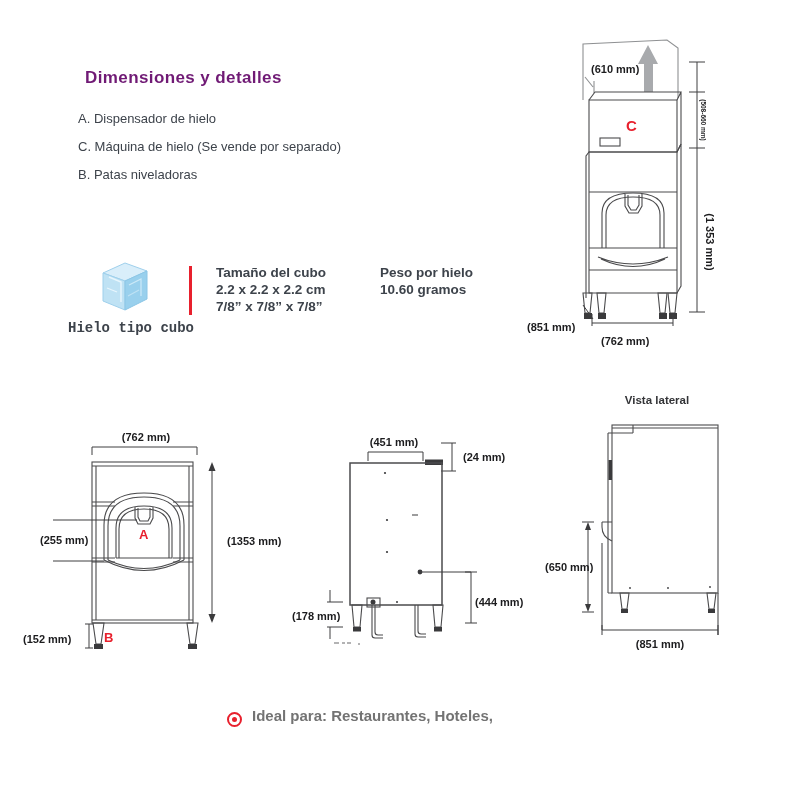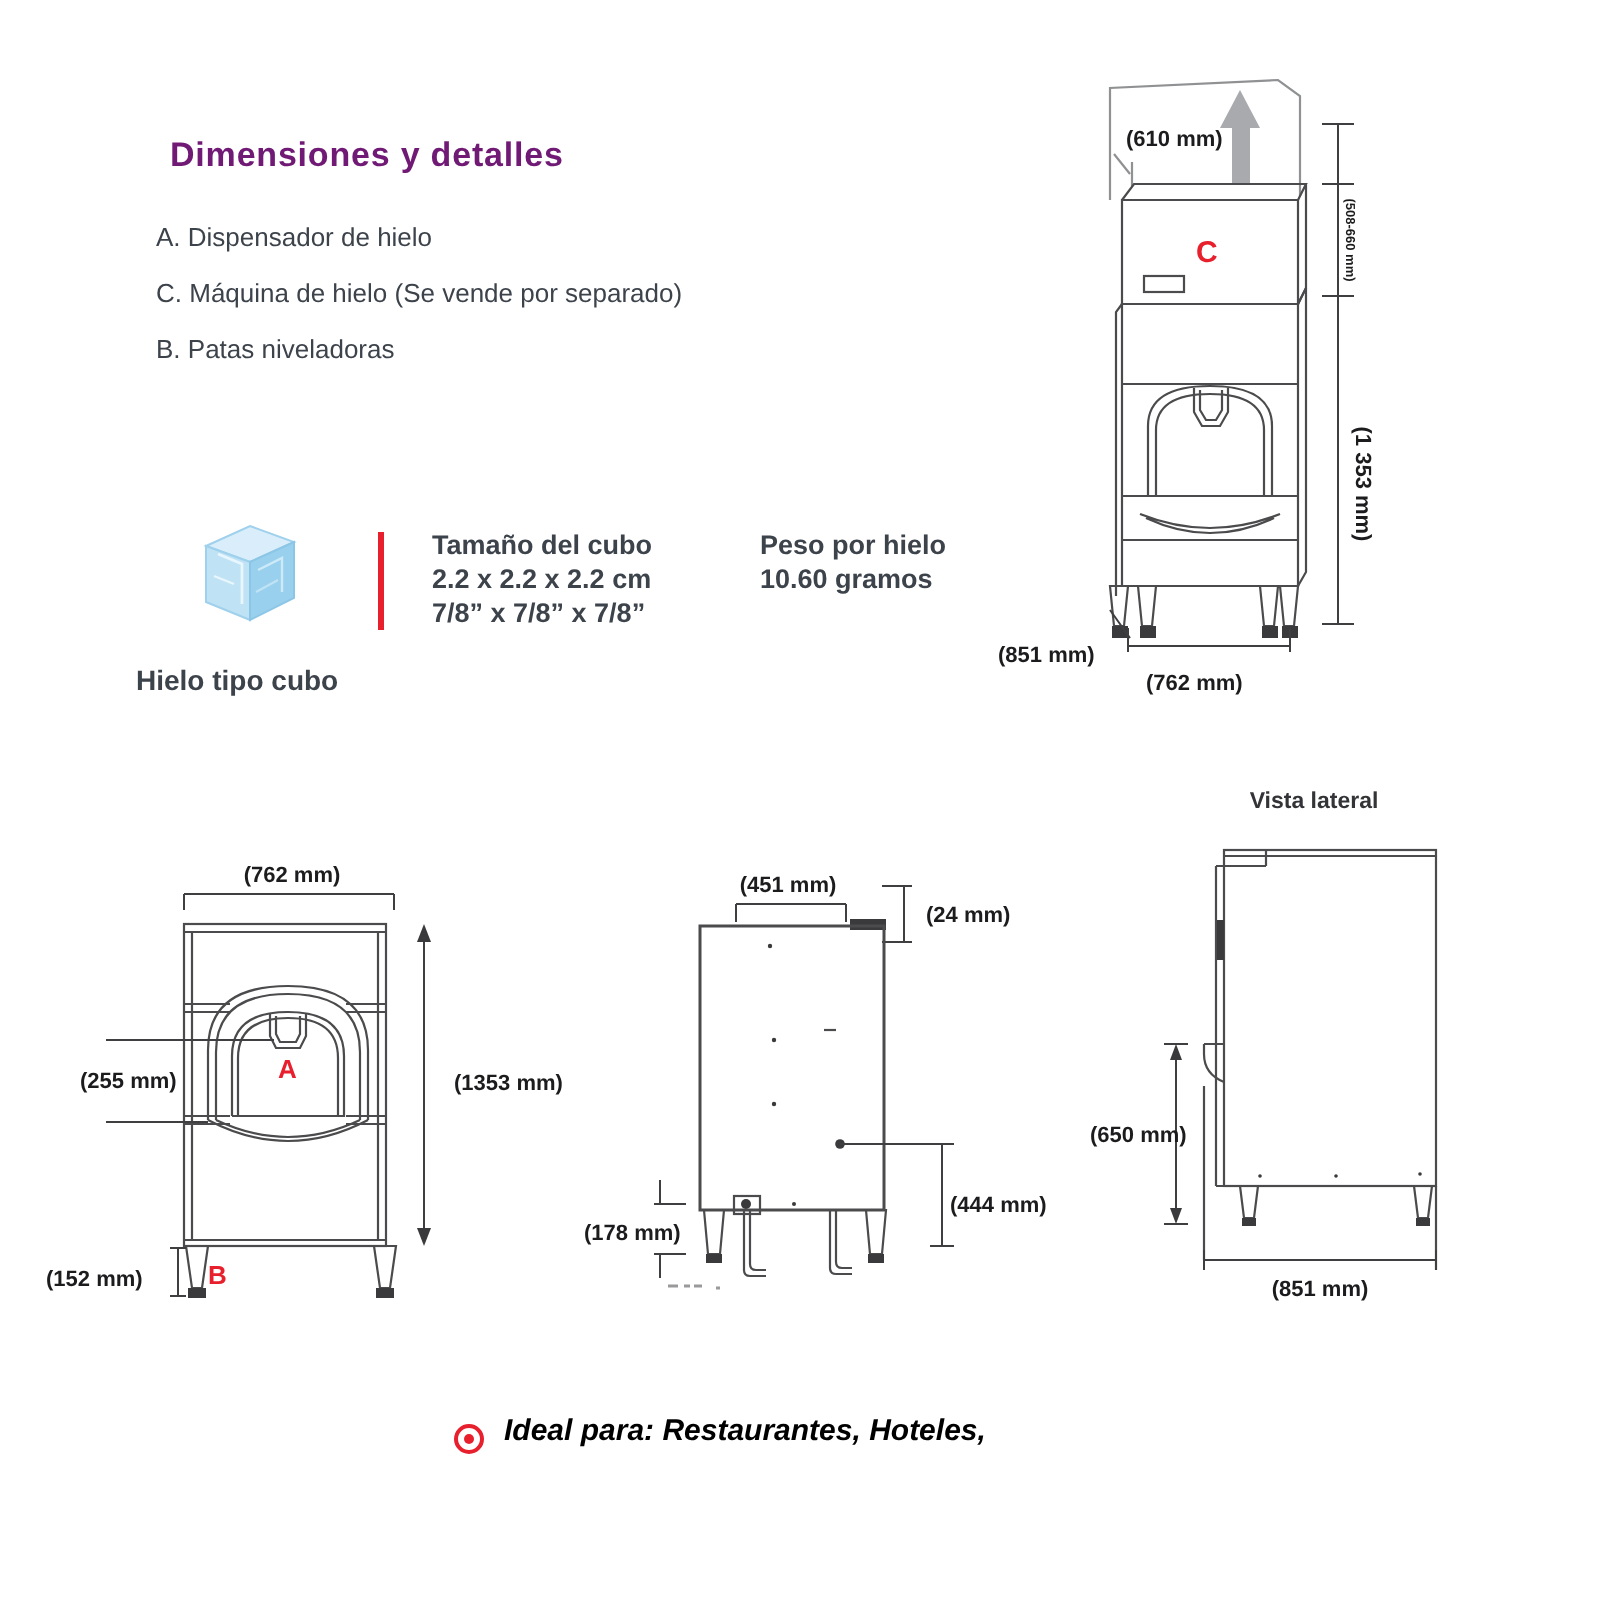--- a/index.html
+++ b/index.html
@@ -4,21 +4,21 @@
 <style>
   html,body{margin:0;padding:0;background:#fff;}
   #stage{position:relative;width:800px;height:800px;background:#ffffff;overflow:hidden;
          font-family:"Liberation Sans", sans-serif;}
   .abs{position:absolute;}
   .title{color:#701a75;font-weight:bold;font-size:17px;letter-spacing:.4px;}
   .list-item{color:#3d434b;font-size:13px;margin-bottom:13px;}
   .info-label{color:#3d434b;font-size:13.5px;font-weight:bold;line-height:17px;}
   .cube-caption{color:#3d434b;font-size:14px;font-weight:bold;}
   .divider{width:3px;background:#e8202d;}
-  .footer-text{color:#000000;font-size:15px;font-weight:bold;line-height:20px;font-style:italic;}
+  .footer-text{color:#737373;font-size:15px;font-weight:bold;line-height:20px;}
   .bullseye{width:15px;height:15px;border:2.5px solid #e8202d;border-radius:50%;
             box-sizing:border-box;position:relative;}
   .bullseye::after{content:"";position:absolute;left:50%;top:50%;width:5px;height:5px;
             margin:-2.5px 0 0 -2.5px;background:#e8202d;border-radius:50%;}
   svg{overflow:visible;}
   svg .ln{stroke:#4b4b4d;stroke-width:1.1;fill:none;}
   svg .ln2{stroke:#4b4b4d;stroke-width:1.5;fill:none;}
   svg .ghost{stroke:#8f9193;stroke-width:1.1;fill:none;}
   svg .dim{stroke:#3f3f41;stroke-width:1;fill:none;}
   svg .dimtxt{font-family:"Liberation Sans",sans-serif;font-size:11px;font-weight:bold;fill:#1c1c1e;}
@@ -45,36 +45,36 @@
     <svg width="58" height="56" viewBox="0 0 58 56">
       <polygon points="8,15 30,5 52,13 30,23" fill="#d9eefa" stroke="#9fd0ec" stroke-width="1"></polygon>
       <polygon points="8,15 30,23 30,52 8,43" fill="#bfe2f4" stroke="#9fd0ec" stroke-width="1"></polygon>
       <polygon points="30,23 52,13 52,41 30,52" fill="#99d0ed" stroke="#8cc6e6" stroke-width="1"></polygon>
       <polyline points="14,19 26,24 26,44" fill="none" stroke="#e8f6fd" stroke-width="1.4"></polyline>
       <polyline points="34,27 46,21 46,38" fill="none" stroke="#cdeaf8" stroke-width="1.2"></polyline>
       <polyline points="12,30 22,34" fill="none" stroke="#e8f6fd" stroke-width="1.2"></polyline>
       <polyline points="33,38 44,32" fill="none" stroke="#bfe2f4" stroke-width="1.2"></polyline>
     </svg>
   </div>
-  <div class="abs cube-caption" style="left:68px;top:332px;">Hielo tipo cubo</div>
+  <div class="abs cube-caption" style="left:68px;top:320px;font-family:Liberation Mono, monospace;">Hielo tipo cubo</div>
 
   <div class="abs divider" style="left:189px;top:266px;height:49px;"></div>
 
   <div class="abs info-label" style="left:216px;top:264px;">
     <div>Tamaño del cubo</div>
     <div>2.2 x 2.2 x 2.2 cm</div>
     <div>7/8” x 7/8” x 7/8”</div>
   </div>
 
   <div class="abs info-label" style="left:380px;top:264px;">
     <div>Peso por hielo</div>
     <div>10.60 gramos</div>
   </div>
 
-  <div class="abs" style="left:477px;top:30px;">
+  <div class="abs" style="left:505px;top:30px;">
     <svg width="260" height="330" viewBox="0 0 260 330">
 
       <path class="ghost" d="M 78,70 L 78,14 L 162,10 L 173,18 L 173,68"></path>
       <path class="ghost" d="M 80,47 L 88,57 M 89,51 L 89,63"></path>
 
       <polygon points="143,15 153,34 148,34 148,62 139,62 139,34 133,34" fill="#a8aaad"></polygon>
 
       <path class="ln" d="M 84,70 L 172,70 L 172,122 L 84,122 Z"></path>
       <path class="ln" d="M 84,70 L 90,62 L 176,62 L 172,70 M 176,62 L 176,114 L 172,122"></path>
       <rect class="ln" x="95" y="108" width="20" height="8"></rect>

